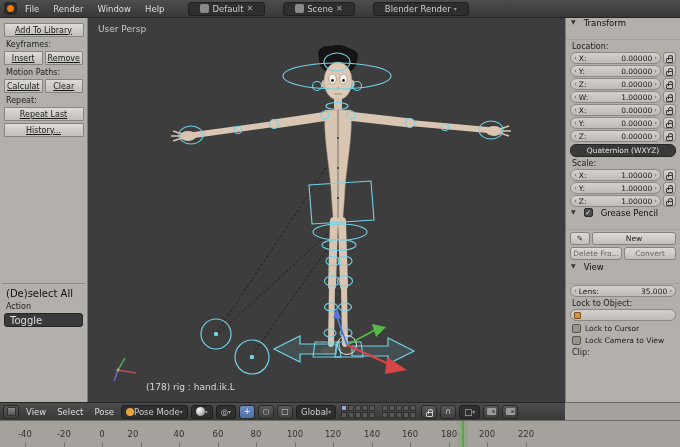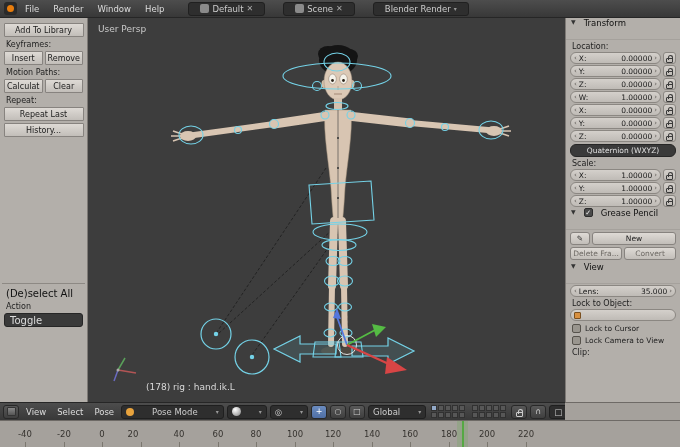--- a/index.html
+++ b/index.html
@@ -18,21 +18,21 @@
     border-radius:3px; height:14px; padding:0 11px; margin-left:16px; font-size:8.5px; color:#ccc; }
   .tb-icon { width:9px; height:9px; background:#8a8a8a; border-radius:2px; flex:none; }
   .tb-x { color:#aaa; font-size:8px; }
   #topbar-stats { margin-left:auto; font-size:8px; color:#b5b5b5; white-space:nowrap; overflow:hidden; }
 
   
   #toolshelf { position:absolute; left:0; top:18px; width:88px; height:384px;
     background:#b3afaa; border-right:1px solid #7e7a76; padding-top:3px; overflow:hidden; }
   .shelf-btn { display:block; width:80px; margin:2px auto; height:14px;
     background:linear-gradient(#dedad5,#c2beb9); border:1px solid #87837f; border-radius:1px;
-    font-family:"DejaVu Sans", sans-serif; font-size:8px; color:#1c1c1c; text-align:center; line-height:11px; }
+    font-family:"DejaVu Sans", sans-serif; font-size:8px; color:#1c1c1c; text-align:center; line-height:11px;text-decoration:underline; }
   .shelf-row { display:flex; gap:2px; margin:2px 4px; }
   .shelf-row .shelf-btn { flex:1; margin:0; width:auto; }
   .shelf-label { font-size:8px; margin:3px 0 1px 6px; color:#222; }
   .shelf-spacer { height:140px; }
   .shelf-sep { height:1px; background:#8d8984; margin:4px 2px; }
   .shelf-header { font-size:10px; margin:2px 0 1px 6px; color:#111; }
   .dark-select { background:#3a3a3a; color:#ddd; border:1px solid #262626; border-radius:3px;
     height:14px; margin:2px 4px; display:flex; align-items:center; padding:0 5px; font-size:10px; }
 
   
@@ -73,21 +73,21 @@
   .cube-icon { width:7px; height:7px; background:#d89040; border:1px solid #7a5020; border-radius:1px; margin-right:3px; flex:none; }
   .cb-row { display:flex; align-items:center; gap:4px; margin:3px 6px; font-size:7.5px; color:#222; }
   .cb { width:9px; height:9px; background:#99958e; border:1px solid #56524c; border-radius:2px; flex:none; }
 
   
   #vheader { position:absolute; left:0; top:402px; width:565px; height:18px;
     background:linear-gradient(#4d4d4d,#383838); border-top:1px solid #262626;
     display:flex; align-items:center; gap:3px; padding:0 3px; color:#d5d5d5; font-size:8.5px; }
   #bottom-right-fill { position:absolute; left:565px; top:402px; width:115px; height:18px; background:#a5a19c; border-top:1px solid #6e6a66; }
   .vh-menu { padding:0 4px; color:#ddd; }
-  .vh-select { display:flex; align-items:center; gap:18px; background:#2e2e2e; border:1px solid #1f1f1f;
+  .vh-select { display:flex; align-items:center; gap:0; background:#2e2e2e; border:1px solid #1f1f1f;
     border-radius:3px; height:14px; padding:0 4px; color:#ccc; flex:none; }
   .icon-btn { width:16px; height:14px; background:linear-gradient(#585858,#3f3f3f); border:1px solid #282828;
     border-radius:3px; display:flex; align-items:center; justify-content:center; color:#ccc;
     font-size:8px; flex:none; font-family:"DejaVu Sans", sans-serif; }
   .icon-btn.active { background:linear-gradient(#6b8cc0,#4f6fa5); color:#fff; }
   .grid-icon { width:9px; height:9px; background:linear-gradient(#888,#555); border:1px solid #333; border-radius:1px; }
   .pose-icon { width:8px; height:8px; border-radius:50%; background:#e8a33d; }
   .sphere-icon { width:9px; height:9px; border-radius:50%; background:radial-gradient(circle at 35% 30%, #fff, #808080); }
   .dd { font-size:6px; color:#999; }
   .layers { display:grid; grid-template-columns:repeat(5,6px); grid-auto-rows:6px; gap:1px; margin:0 2px; flex:none; }

